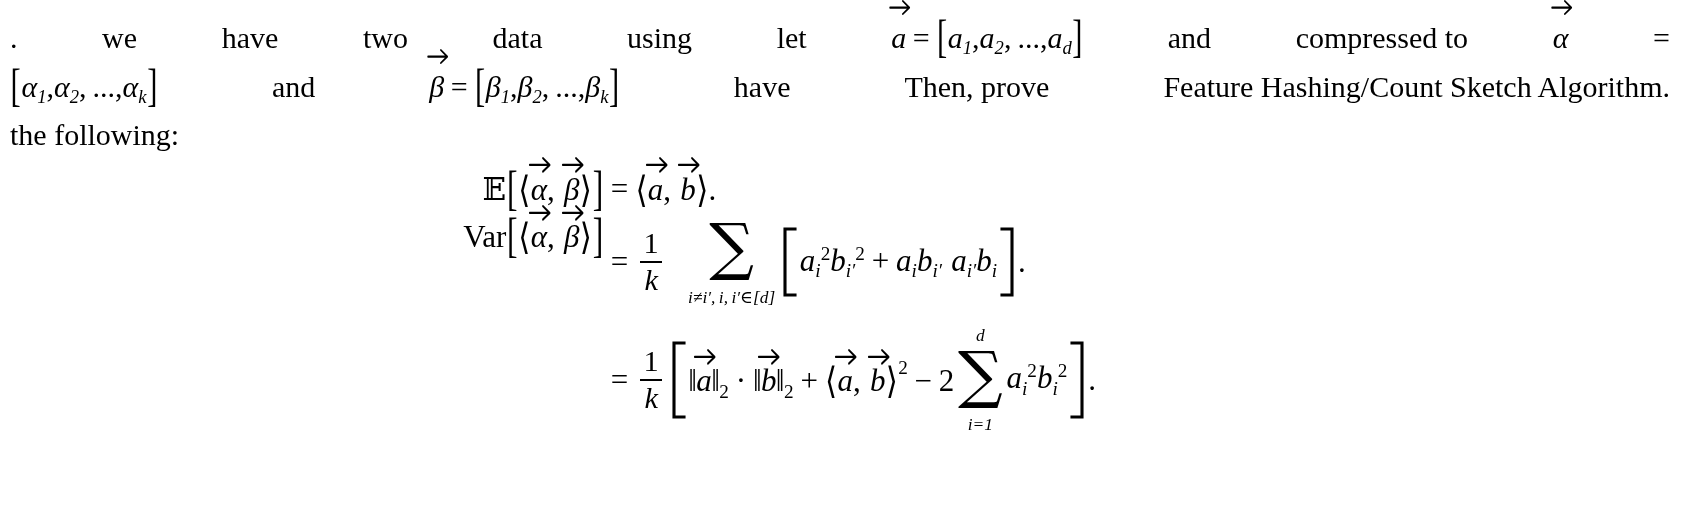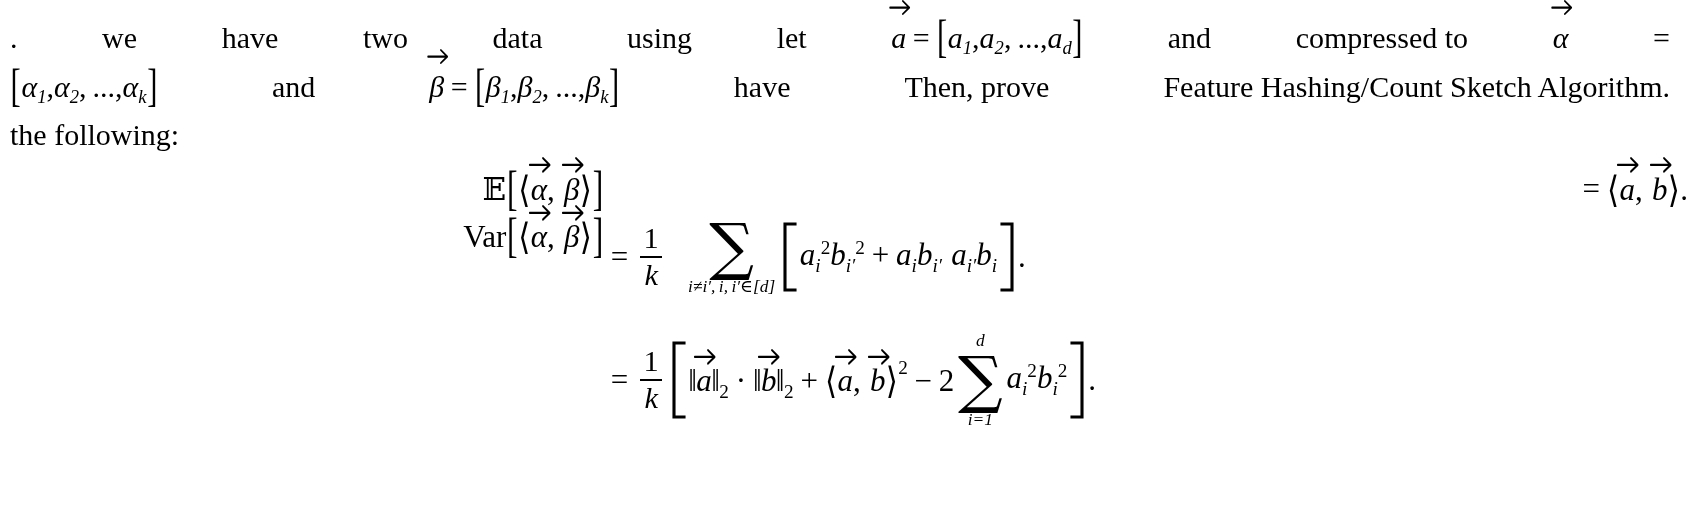--- a/index.html
+++ b/index.html
@@ -172,21 +172,21 @@
   .bigop .glyph {
     font-style: normal;
     font-size: 2.02em;
     line-height: .92;
     font-family: "DejaVu Serif", "Liberation Serif", serif;
   }
   .bigop .lim {
     font-size: .56em;
     font-style: italic;
     line-height: 1.1;
-    margin-top: 1px;
+    margin-top: 12px;
     white-space: nowrap;
   }
   .bigop .lim.top {
     margin-top: 0;
     margin-bottom: 1px;
   }
 
   
   .tallbr {
     display: inline-block;
@@ -260,21 +260,21 @@
       <span>have</span>
       <span>Then, prove</span>
       <span>Feature Hashing/Count Sketch Algorithm.</span>
     </div>
 
     <div class="ln last">the following:</div>
   </div>
 
   <div id="eqblock">
 
-    <div class="eqrow" style="height:58px;justify-content:space-between;">
+    <div class="eqrow" style="height:58px;">
       <div class="eq-lhs" style="width:604px; height:58px;">
         <span class="m">
           <span class="bb">𝔼</span><span class="sqb">[</span><span class="agl">⟨</span><span class="vec"><span class="base">α</span><span class="arw">
                 <svg viewBox="0 0 22 10" preserveAspectRatio="none">
                   <path d="M1 7 L20 7 M14 2.2 L20.6 7 L14 11.6" fill="none" stroke="#000" stroke-width="1.6" stroke-linecap="round" stroke-linejoin="round"></path>
                 </svg>
               </span></span><span class="comma">,</span><span class="spacer-sm"></span><span class="vec"><span class="base">β</span><span class="arw">
                 <svg viewBox="0 0 22 10" preserveAspectRatio="none">
                   <path d="M1 7 L20 7 M14 2.2 L20.6 7 L14 11.6" fill="none" stroke="#000" stroke-width="1.6" stroke-linecap="round" stroke-linejoin="round"></path>
                 </svg>

